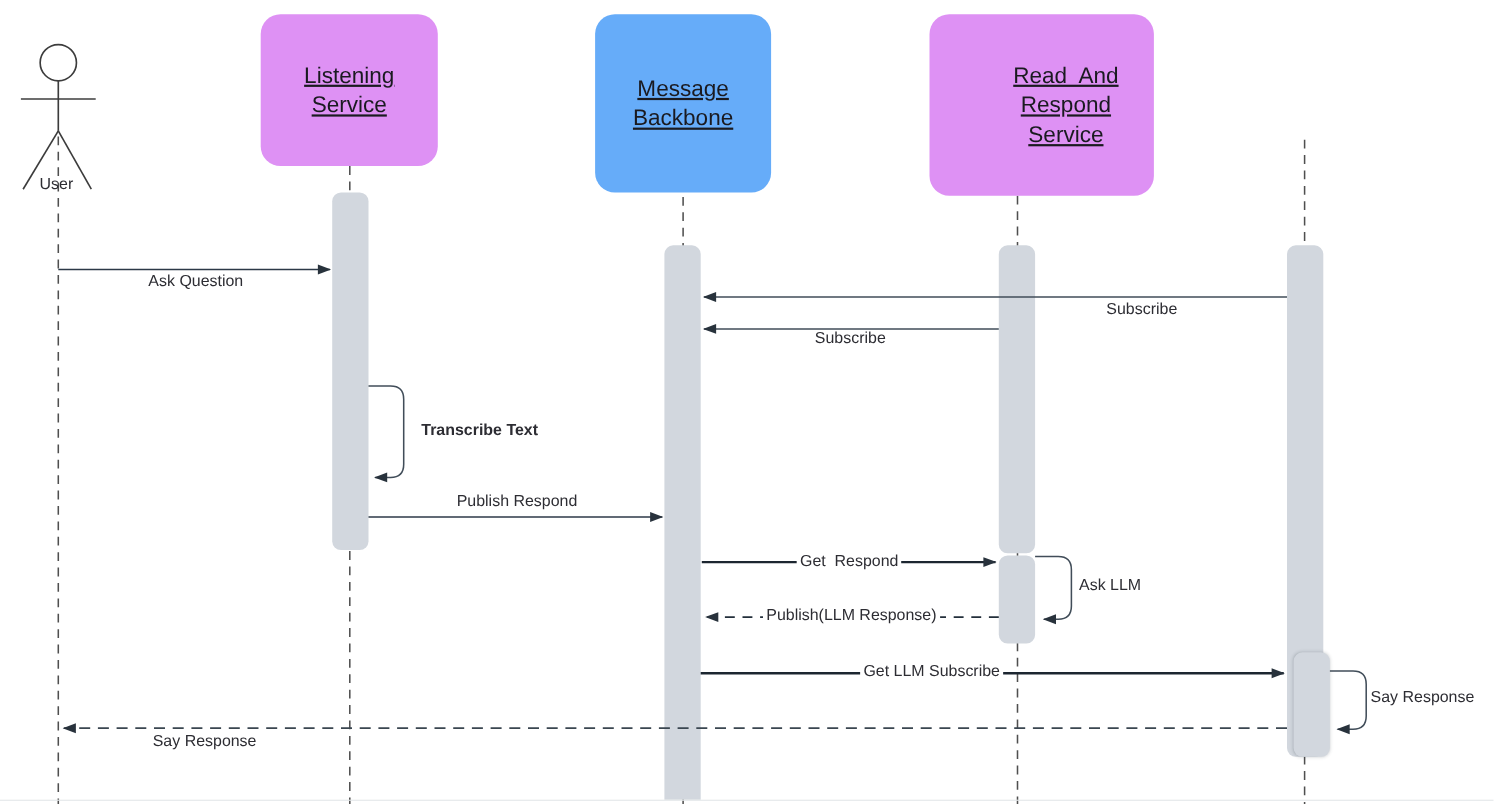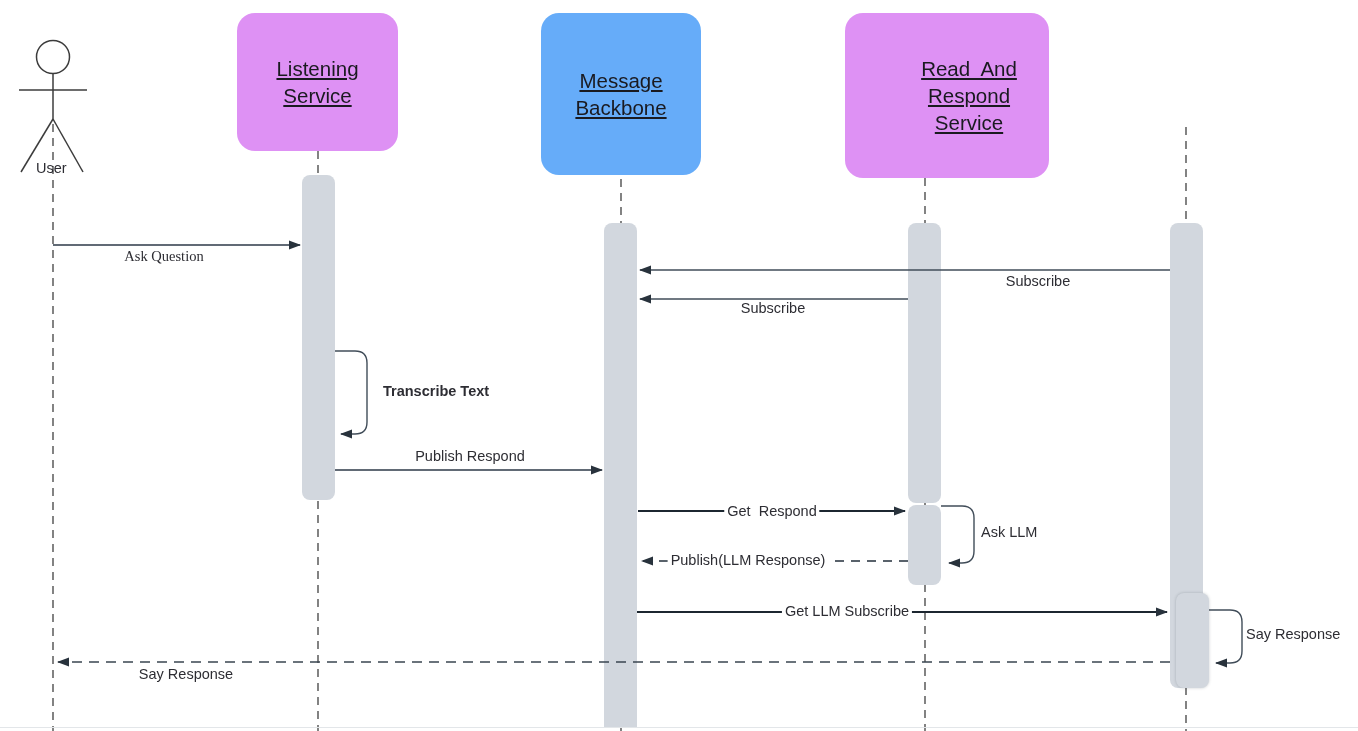--- a/index.html
+++ b/index.html
@@ -95,26 +95,26 @@
       <path d="M941,506 H962 Q974,506 974,518 V551 Q974,563 962,563 H949" stroke="#414d59" stroke-width="1.4" marker-end="url(#ah)"></path>
       <path d="M908,561 H642" stroke="#232f3b" stroke-width="1.7" stroke-dasharray="9 7" marker-end="url(#ah)"></path>
       <path d="M637,612 H1167" stroke="#1c2630" stroke-width="2.2" marker-end="url(#ah)"></path>
       <path d="M1209,610 H1230 Q1242,610 1242,622 V651 Q1242,663 1230,663 H1216" stroke="#414d59" stroke-width="1.4" marker-end="url(#ah)"></path>
       <path d="M1170,662 H58" stroke="#3a4650" stroke-width="1.6" stroke-dasharray="10 7" marker-end="url(#ah)"></path>
     </g>
   </svg>
 
   <div class="msg-label" style="left:36px;top:160px;">User</div>
 
-  <div class="msg-label centered" style="left:164px;top:248px;font-family:Liberation Serif, serif;">Ask Question</div>
+  <div class="msg-label centered" style="left:178px;top:248px;">Ask Question</div>
   <div class="msg-label centered" style="left:1038px;top:273px;">Subscribe</div>
   <div class="msg-label centered" style="left:773px;top:300px;">Subscribe</div>
   <div class="msg-label" style="left:383px;top:383px;font-weight:bold;">Transcribe Text</div>
   <div class="msg-label centered" style="left:470px;top:448px;">Publish Respond</div>
   <div class="msg-label centered on-line" style="left:772px;top:503px;">Get  Respond</div>
   <div class="msg-label" style="left:981px;top:524px;">Ask LLM</div>
-  <div class="msg-label centered on-line" style="left:748px;top:552px;">Publish(LLM Response)</div>
+  <div class="msg-label centered on-line" style="left:774px;top:552px;">Publish(LLM Response)</div>
   <div class="msg-label centered on-line" style="left:847px;top:603px;">Get LLM Subscribe</div>
   <div class="msg-label" style="left:1246px;top:626px;">Say Response</div>
   <div class="msg-label centered" style="left:186px;top:666px;">Say Response</div>
 
   <div class="bottom-edge"></div>
 </div>
 
 </body></html>

